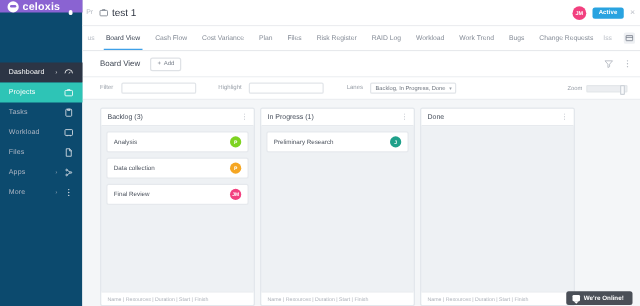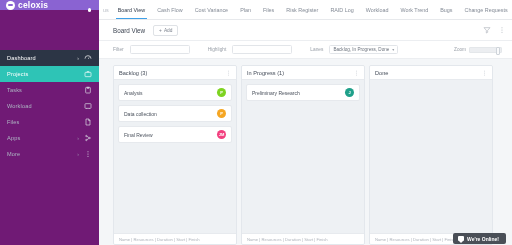--- a/index.html
+++ b/index.html
@@ -6,22 +6,22 @@
   html, body {
     width: 512px; height: 245px;
     overflow: hidden;
     background: #ffffff;
     font-family: "Liberation Sans", sans-serif;
   }
   .app { position: relative; width: 512px; height: 245px; display: flex; background:#fff; }
 
   
   .sidebar {
-    width: 99px; height: 245px;
-    background: #701a75;
+    width: 66px; height: 245px;
+    background: #0c4a6e;
     display: flex; flex-direction: column;
     flex: none;
     gap: 40px;
   }
   .brand {
     height: 20px; background: #8a63d2;
     display: flex; align-items: center; padding: 0 6px;
     position: relative;
   }
   .brand-logo {
@@ -327,20 +327,34 @@
             </svg>
         </span>
       </div>
     </div>
 
     <div class="sidebar-fill"></div>
   </div>
 
   <div class="main">
 
+    <div class="topbar">
+      <span class="topbar-prefix">Pr</span>
+      <span class="proj-icon">
+        <svg viewBox="0 0 24 24" fill="none" stroke="#7b828d" stroke-width="2">
+            <rect x="3" y="7" width="18" height="13" rx="2"></rect>
+            <path d="M9 7V5h6v2"></path>
+          </svg>
+      </span>
+      <span class="proj-title">test 1</span>
+      <span class="topbar-spacer"></span>
+      <span class="avatar-sm">JM</span>
+      <span class="status-badge">Active</span>
+      <span class="close-x">×</span>
+    </div>
 
     <div class="tabbar">
       <div class="tab clipped">us</div>
       <div class="tab active">Board View</div>
       <div class="tab">Cash Flow</div>
       <div class="tab">Cost Variance</div>
       <div class="tab">Plan</div>
       <div class="tab">Files</div>
       <div class="tab">Risk Register</div>
       <div class="tab">RAID Log</div>

